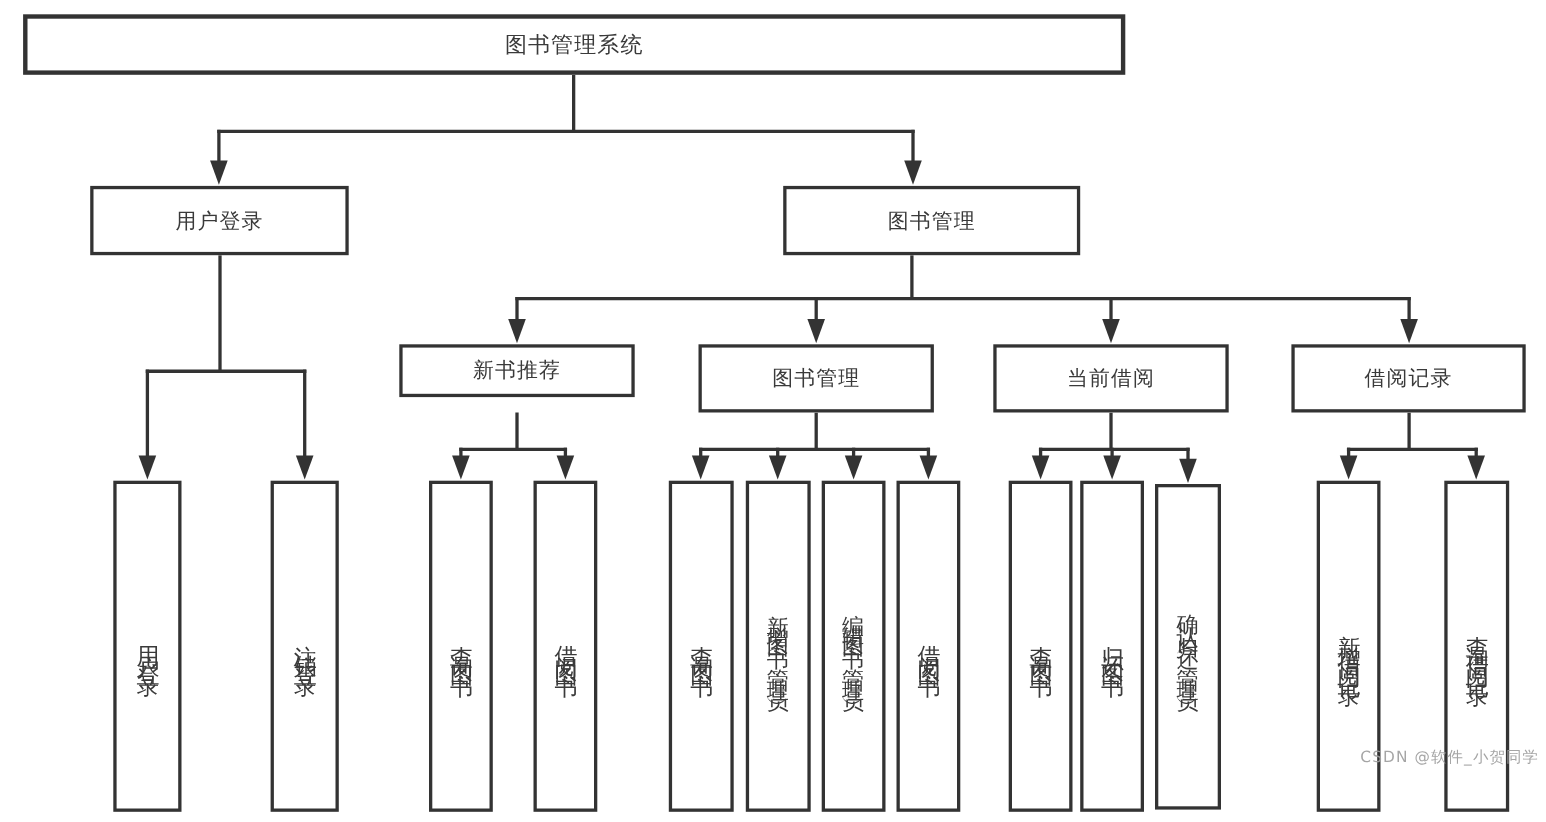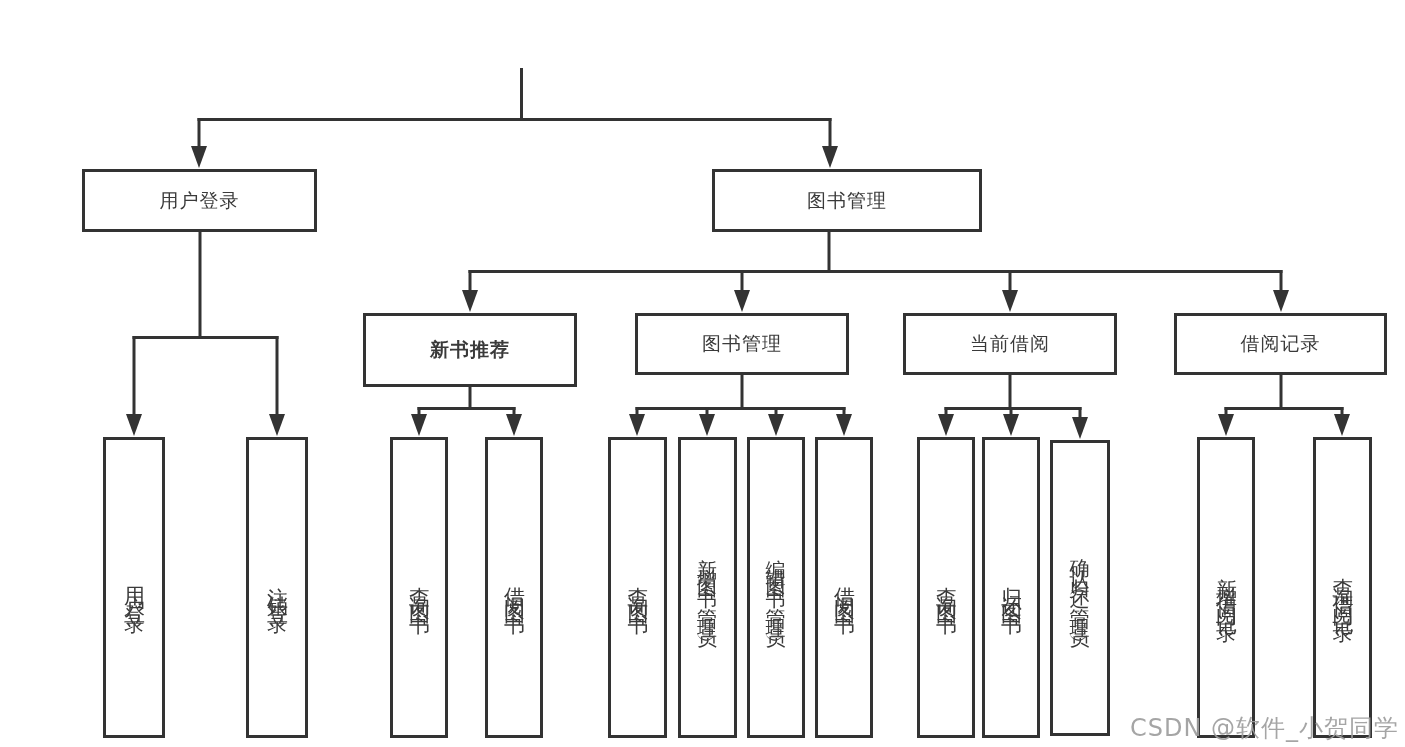--- a/index.html
+++ b/index.html
@@ -30,23 +30,23 @@
     writing-mode: vertical-rl;
     text-orientation: mixed;
     font-size: 21px;
     letter-spacing: 9px;
     line-height: 1;
     white-space: nowrap;
   }
   .long .vlabel { letter-spacing: 10px; font-size: 20px; }
   .watermark {
     position: absolute;
-    top: 712px;
+    top: 680px;
     right: 6px;
-    font-size: 24px;
+    font-size: 14px;
     color: #9e9e9e;
     opacity: 0.92;
     letter-spacing: 1px;
     white-space: nowrap;
   }
 </style>
 </head>
 <body>
 
 <div class="canvas">
@@ -117,29 +117,32 @@
 
       <polygon points="938,414 954,414 946,436"></polygon>
       <polygon points="1003,414 1019,414 1011,436"></polygon>
       <polygon points="1072,417 1088,417 1080,439"></polygon>
 
       <polygon points="1218,414 1234,414 1226,436"></polygon>
       <polygon points="1334,414 1350,414 1342,436"></polygon>
     </g>
   </svg>
 
+  <div class="node root" style="left:21px; top:13px; width:1002px; height:55px;">
+    <span class="hlabel">图书管理系统</span>
+  </div>
 
   <div class="node" style="left:82px; top:169px; width:235px; height:63px;">
     <span class="h2label">用户登录</span>
   </div>
   <div class="node" style="left:712px; top:169px; width:270px; height:63px;">
     <span class="h2label">图书管理</span>
   </div>
 
-  <div class="node" style="left:363px; top:313px; width:214px; height:74px;font-weight:bold;">
+  <div class="node" style="left:363px; top:313px; width:214px; height:48px;">
     <span class="h2label">新书推荐</span>
   </div>
   <div class="node" style="left:635px; top:313px; width:214px; height:62px;">
     <span class="h2label">图书管理</span>
   </div>
   <div class="node" style="left:903px; top:313px; width:214px; height:62px;">
     <span class="h2label">当前借阅</span>
   </div>
   <div class="node" style="left:1174px; top:313px; width:213px; height:62px;">
     <span class="h2label">借阅记录</span>

